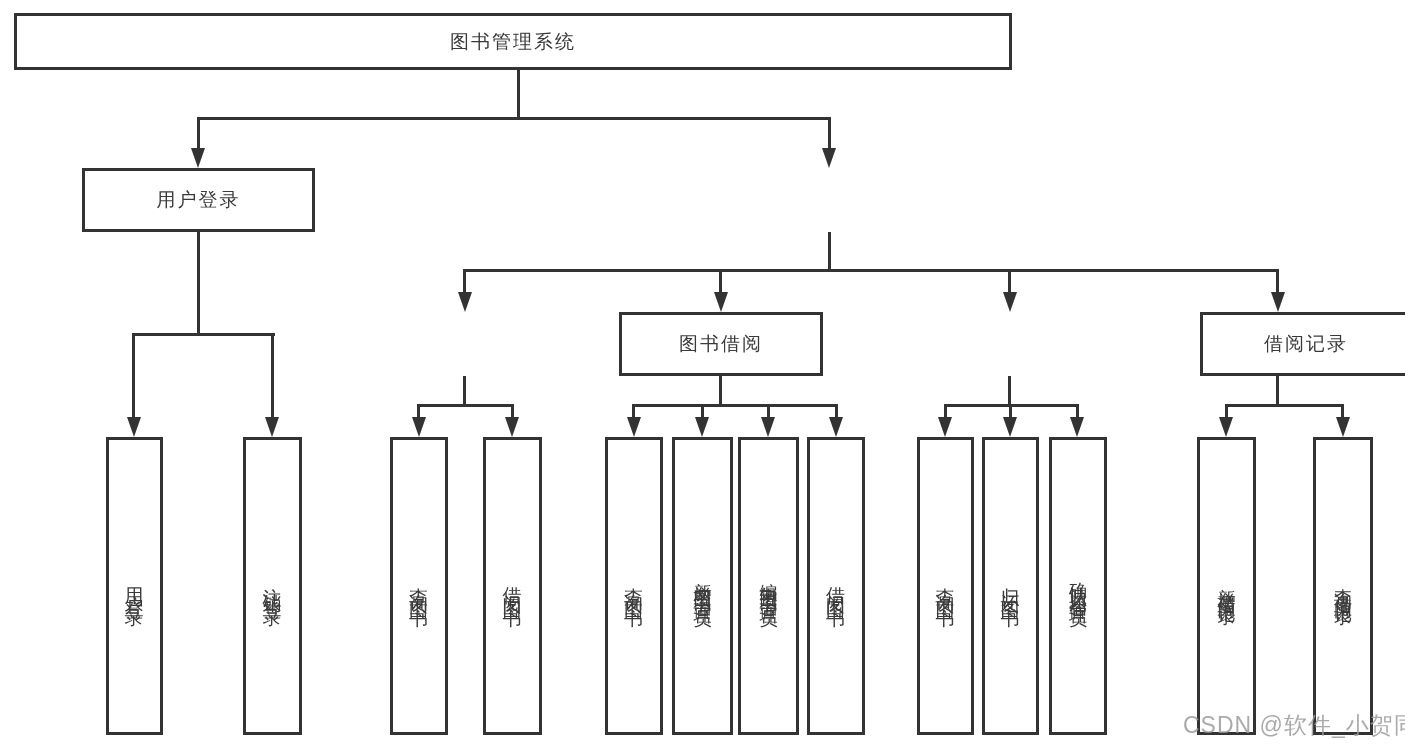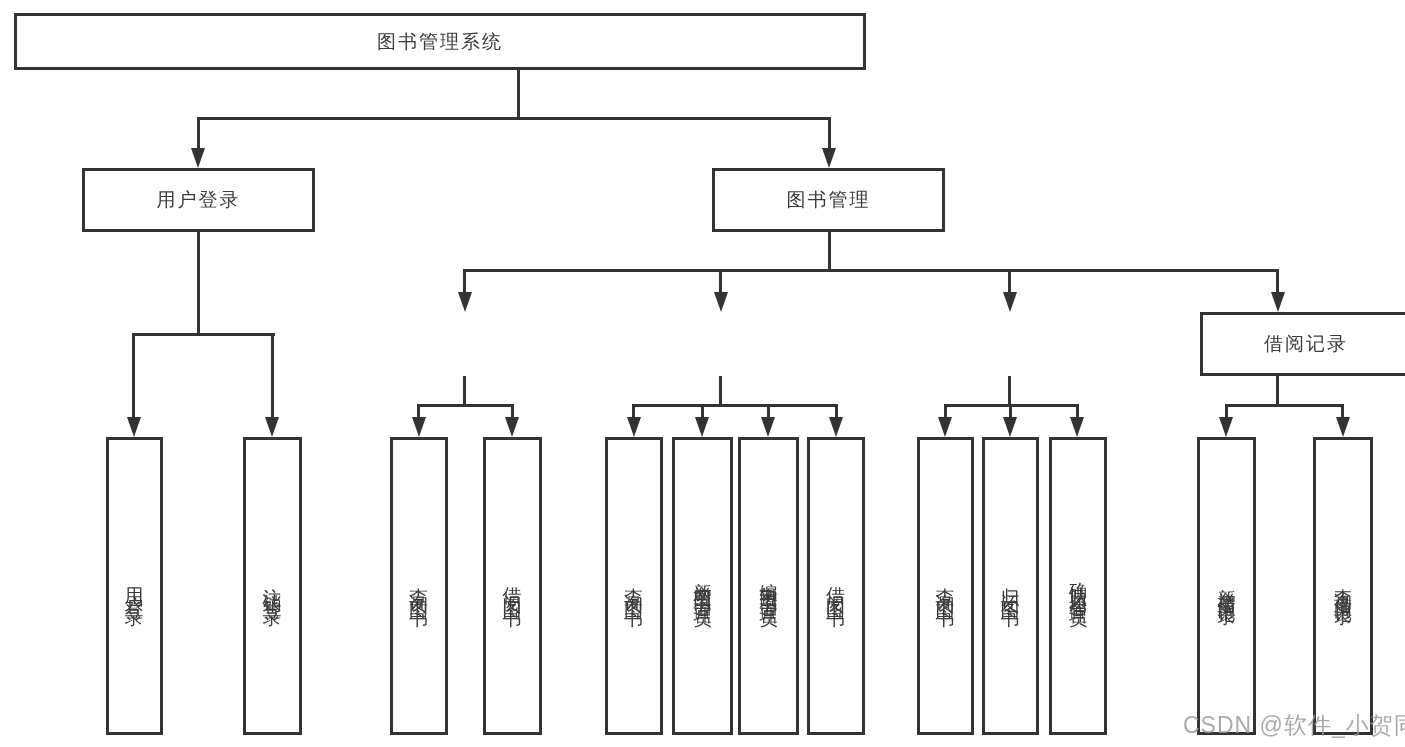--- a/index.html
+++ b/index.html
@@ -37,56 +37,56 @@
     position:absolute; left:1183px; top:710px; z-index:3;
     font-size:23px; color:rgba(155,155,155,0.85); letter-spacing:1px;
     white-space:nowrap;
   }
 </style>
 </head>
 <body>
 
 <div id="stage">
 
-  <div class="box" style="left:14px; top:13px; width:852px; height:57px;">
+  <div class="box" style="left:14px; top:13px; width:998px; height:57px;">
     <span>图书管理系统</span>
   </div>
 
   <div class="vline" style="left:517px; top:70px; height:49px;"></div>
   <div class="hline" style="left:197px; top:117px; width:634px;"></div>
   <div class="vline" style="left:197px; top:117px; height:32px;"></div>
   <div class="arrow" style="left:191px; top:148px;"></div>
   <div class="vline" style="left:828px; top:117px; height:32px;"></div>
   <div class="arrow" style="left:822px; top:148px;"></div>
 
   <div class="box" style="left:82px; top:168px; width:233px; height:64px;">
     <span>用户登录</span>
-  </div>
-  <div class="box" style="left:712px; top:168px; width:233px; height:64px;">
-    <span>图书管理</span>
   </div>
 
   <div class="vline" style="left:197px; top:232px; height:104px;"></div>
   <div class="hline" style="left:132px; top:333px; width:143px;"></div>
   <div class="vline" style="left:132px; top:333px; height:85px;"></div>
   <div class="arrow" style="left:127px; top:417px;"></div>
   <div class="vline" style="left:271px; top:333px; height:85px;"></div>
   <div class="arrow" style="left:265px; top:417px;"></div>
 
   <div class="vline" style="left:828px; top:232px; height:40px;"></div>
   <div class="hline" style="left:463px; top:269px; width:816px;"></div>
   <div class="vline" style="left:463px; top:269px; height:25px;"></div>
   <div class="arrow" style="left:458px; top:292px;"></div>
   <div class="vline" style="left:719px; top:269px; height:25px;"></div>
   <div class="arrow" style="left:714px; top:292px;"></div>
   <div class="vline" style="left:1008px; top:269px; height:25px;"></div>
   <div class="arrow" style="left:1003px; top:292px;"></div>
   <div class="vline" style="left:1276px; top:269px; height:25px;"></div>
   <div class="arrow" style="left:1271px; top:292px;"></div>
 
+  <div class="box" style="left:619px; top:312px; width:204px; height:64px;">
+    <span>图书借阅</span>
+  </div>
   <div class="box" style="left:1172px; top:312px; width:212px; height:64px;margin-left:28px;">
     <span>借阅记录</span>
   </div>
 
   <div class="vline" style="left:463px; top:376px; height:31px;"></div>
   <div class="hline" style="left:417px; top:404px; width:97px;"></div>
   <div class="vline" style="left:417px; top:404px; height:14px;"></div>
   <div class="arrow" style="left:412px; top:417px;"></div>
   <div class="vline" style="left:511px; top:404px; height:14px;"></div>
   <div class="arrow" style="left:505px; top:417px;"></div>

